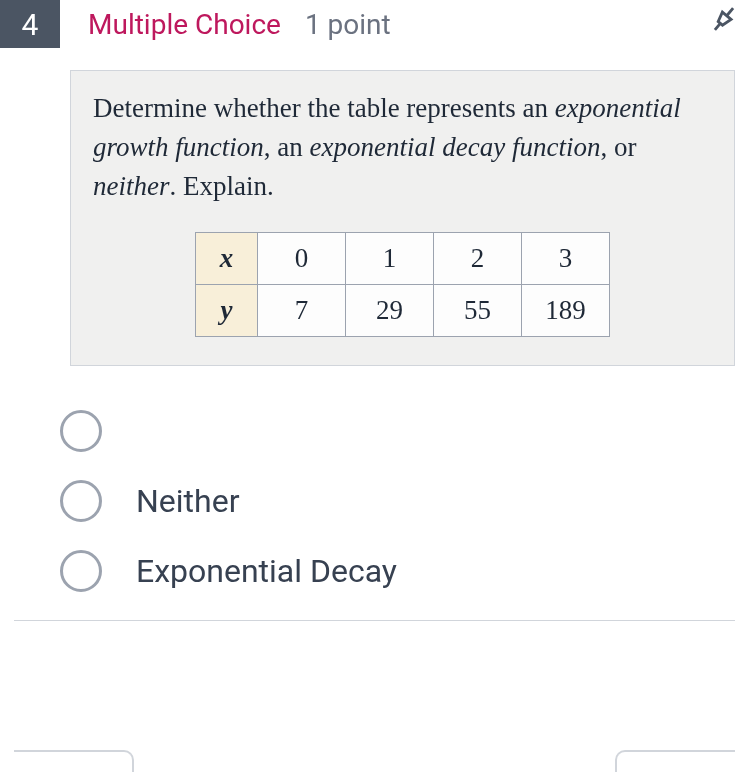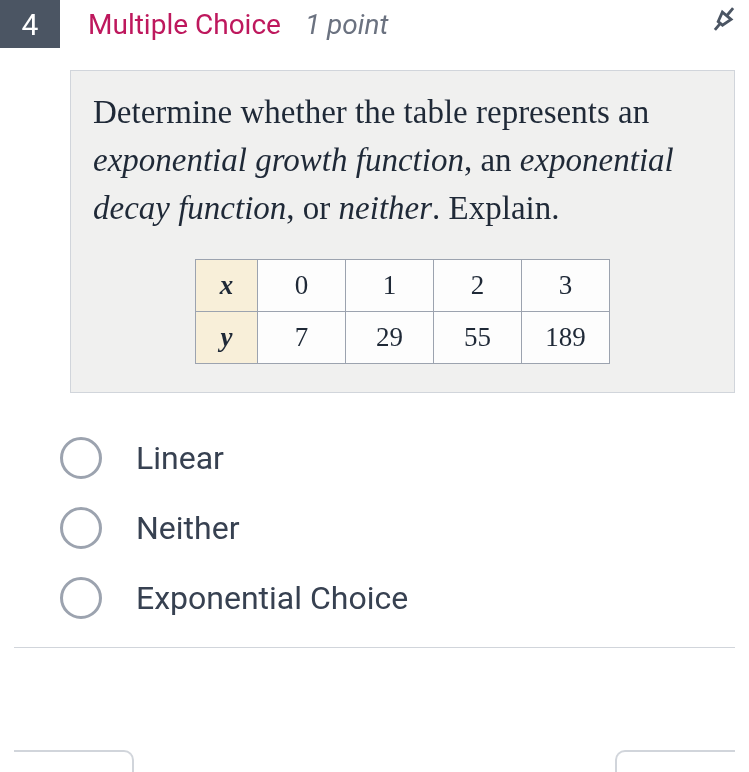--- a/index.html
+++ b/index.html
@@ -31,37 +31,36 @@
       color: #be185d;
       font-size: 28px;
       margin-left: 28px;
       font-weight: 400;
     }
     .q-points {
       color: #6b7280;
       font-size: 28px;
       margin-left: 24px;
       font-weight: 400;
-      font-style: italic;
     }
     .pin-icon {
       position: absolute;
       right: 8px;
       top: 2px;
       color: #4b5563;
     }
     .question-card {
       margin: 22px 14px 0 70px;
       background: #f0f0ef;
       border: 1px solid #d1d5db;
       padding: 18px 22px 28px 22px;
     }
     .prompt {
       font-family: Georgia, "Times New Roman", serif;
-      font-size: 33px;
+      font-size: 27px;
       color: #1f2937;
       line-height: 1.45;
     }
     .prompt em { font-style: italic; }
     .data-table {
       border-collapse: collapse;
       margin: 26px auto 0 auto;
     }
     .data-table td, .data-table th {
       border: 1px solid #9ca3af;
@@ -162,28 +161,27 @@
       <td>55</td>
       <td>189</td>
     </tr>
   </tbody>
     </table>
 </div>
 
 <div class="options">
   <div class="option">
     <div class="radio"></div>
-    <div class="opt-label">Linear</div>
   </div>
   <div class="option">
     <div class="radio"></div>
     <div class="opt-label">Neither</div>
   </div>
   <div class="option">
     <div class="radio"></div>
-    <div class="opt-label">Exponential Choice</div>
+    <div class="opt-label">Exponential Decay</div>
   </div>
 </div>
 
 <hr class="divider">
 
 <div class="footer-btn-hint"></div>
 <div class="footer-btn-hint2"></div>
 
 </body></html>

